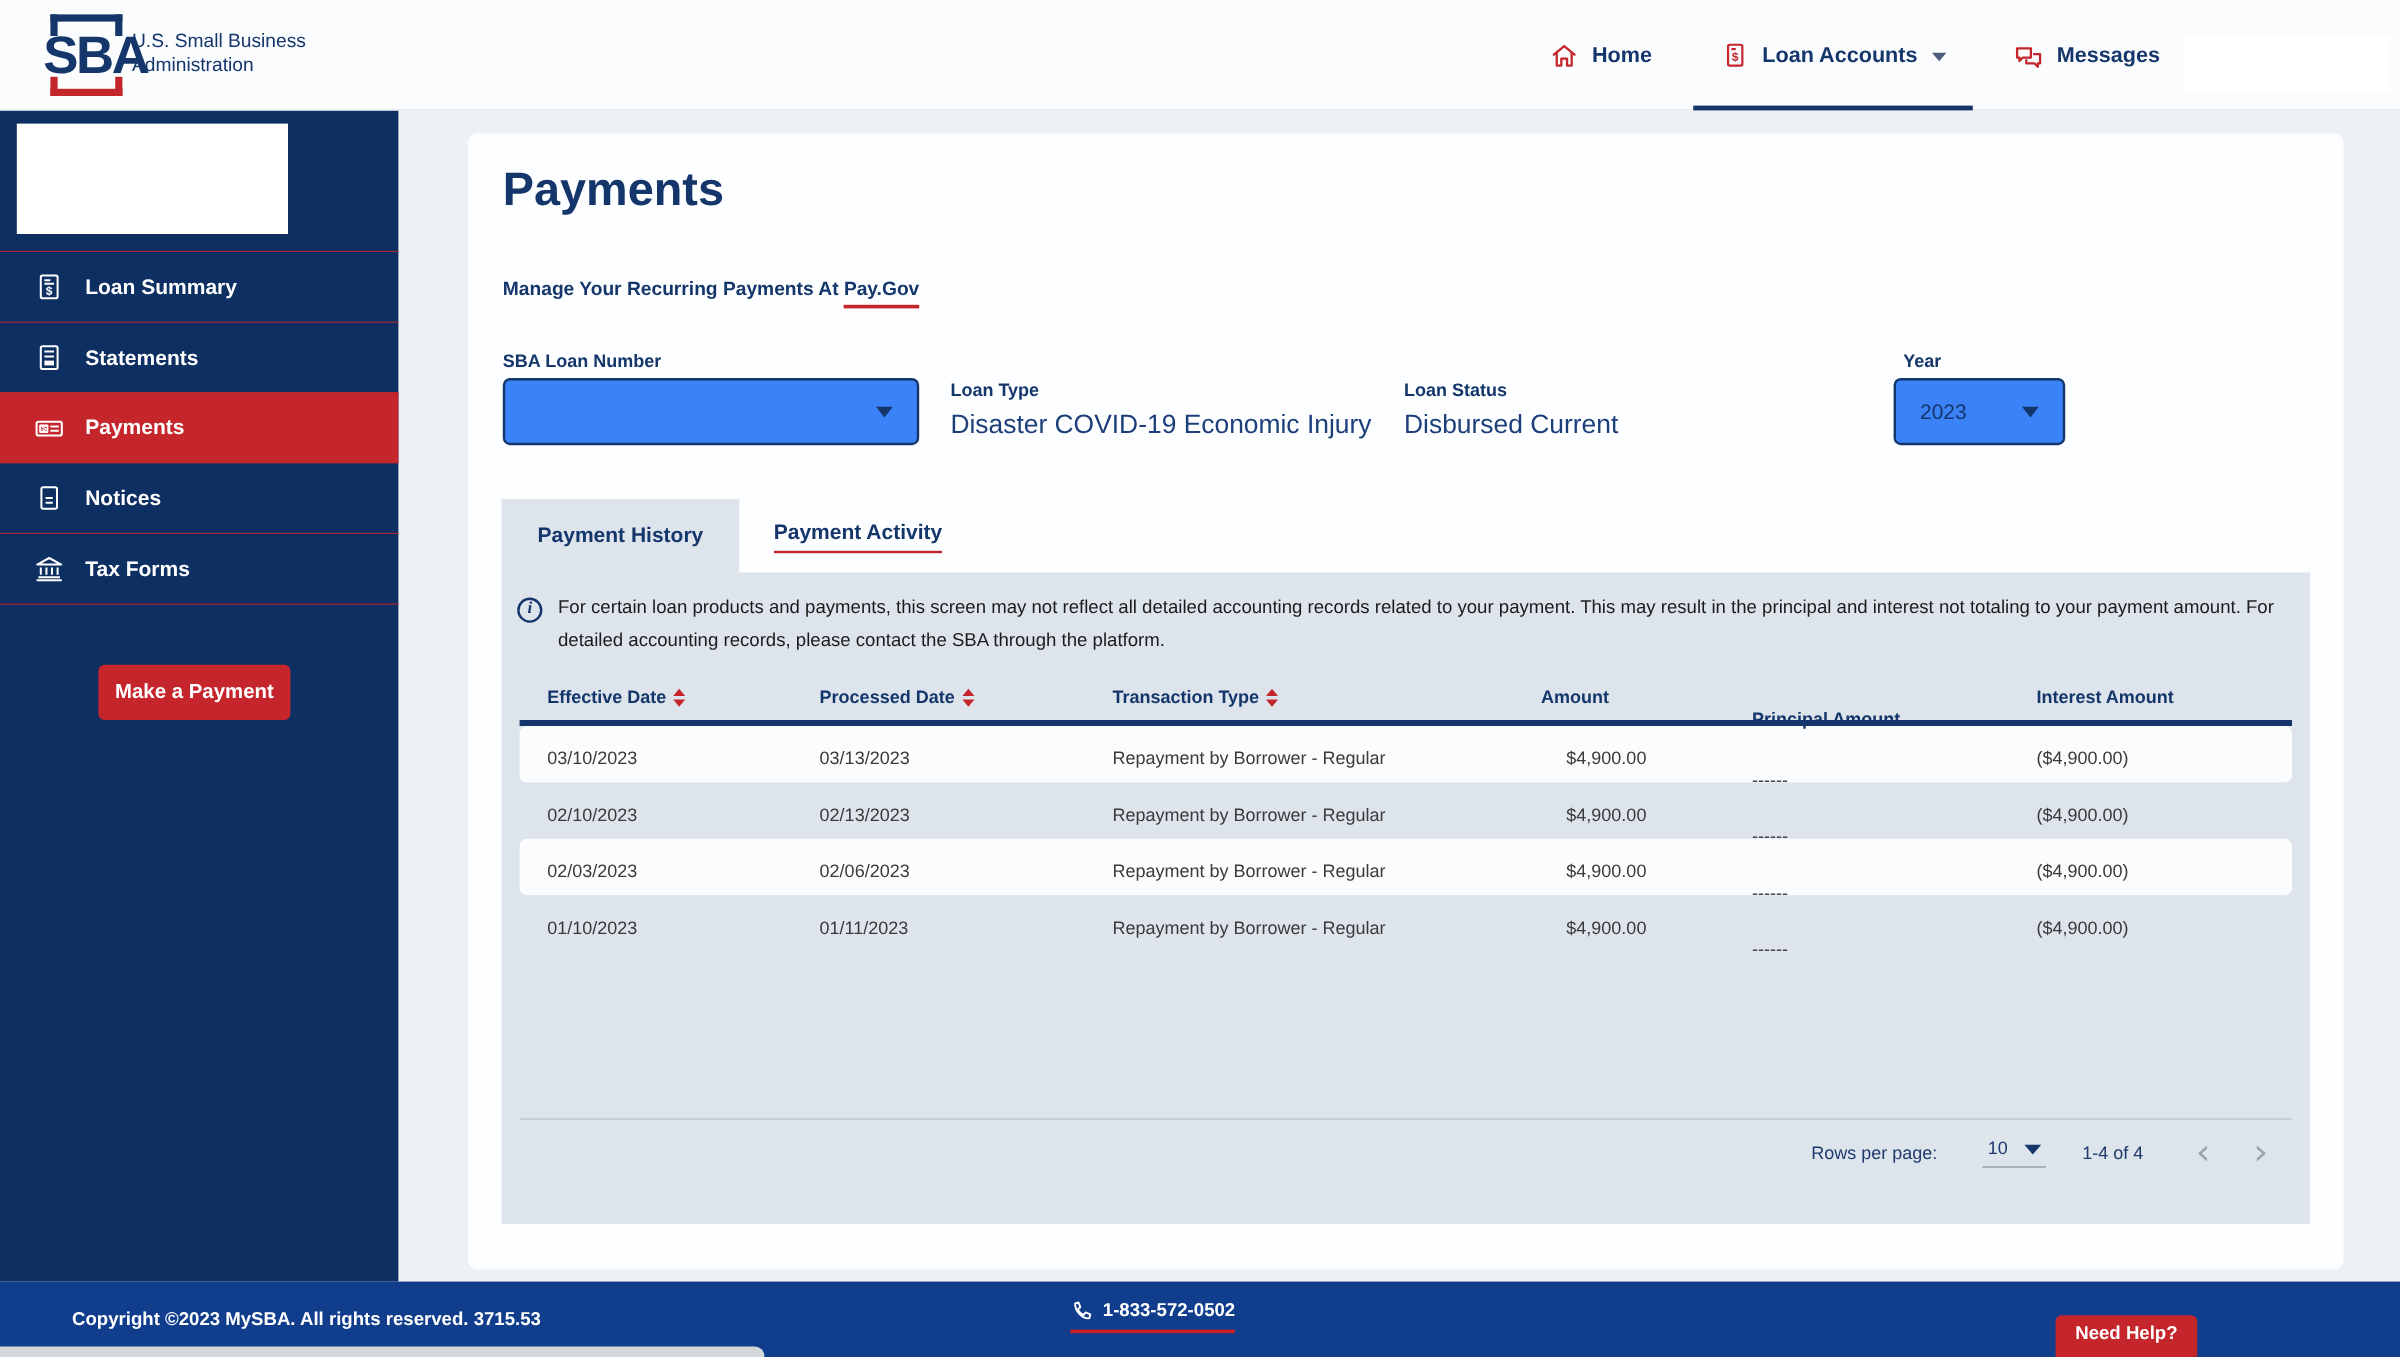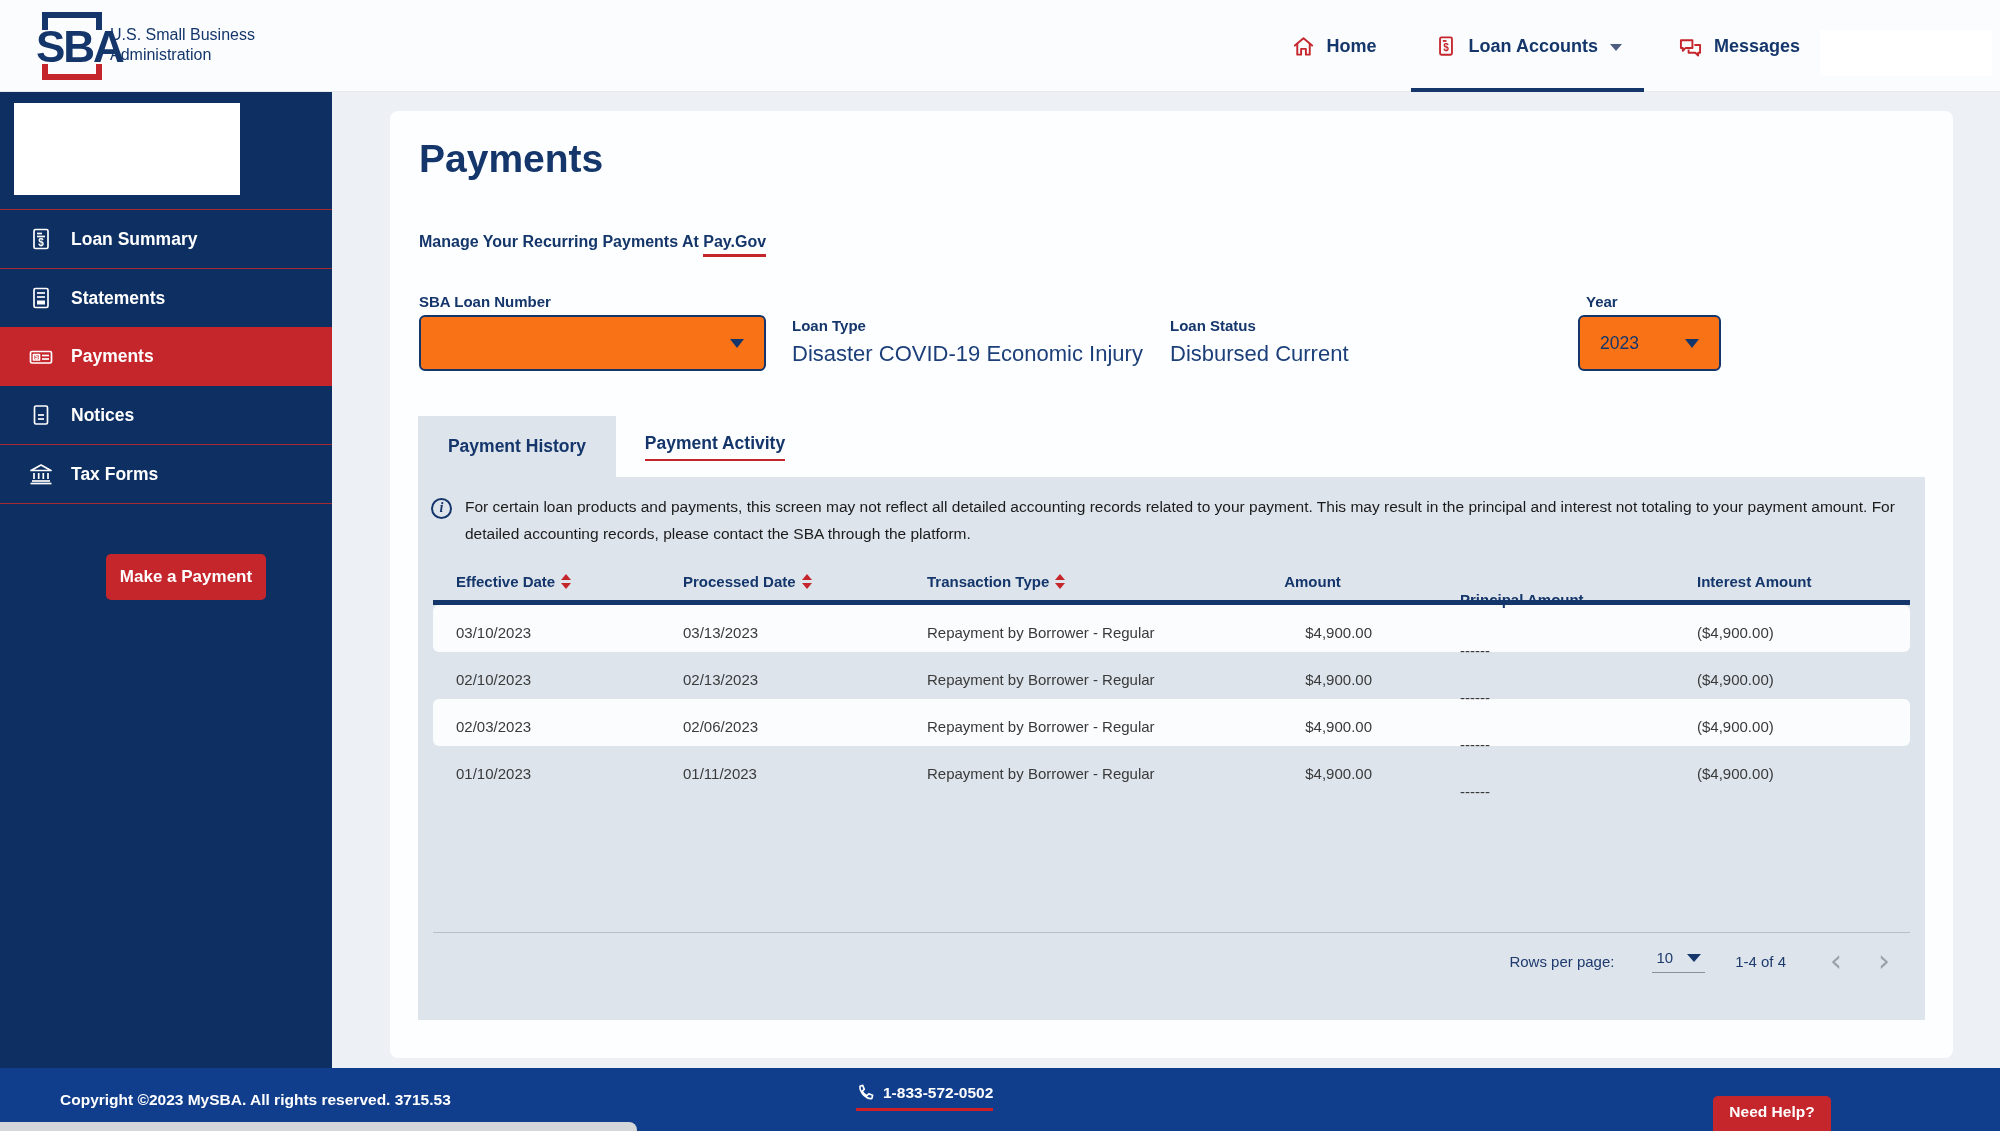--- a/index.html
+++ b/index.html
@@ -24,28 +24,28 @@
   .nav-caret { width:0; height:0; border-left:6px solid transparent; border-right:6px solid transparent; border-top:7px solid #4d5e80; margin-left:2px; margin-top:3px; }
   .header-redacted { position:absolute; left:1820px; top:30px; width:172px; height:46px; background:#ffffff; }
   .icon-svg { display:block; }
   
   .sidebar { position:absolute; left:0; top:92px; width:332px; height:976px; background:#0d2f61; z-index:4; }
   .sidebar-redacted { position:absolute; left:14px; top:11px; width:226px; height:92px; background:#ffffff; }
   .menu { position:absolute; left:0; top:117px; right:0; border-top:1px solid #a52a32; }
   .menu-item { height:59px; display:flex; align-items:center; gap:17px; padding-left:28px; color:#ffffff; font-size:17.5px; font-weight:600; border-bottom:1px solid #a52a32; cursor:pointer; }
   .menu-item.active { background:#c5262c; border-bottom-color:#c5262c; margin-top:-1px; border-top:1px solid #c5262c; }
   .menu-icon { width:26px; display:flex; justify-content:center; }
-  .make-payment-btn { position:absolute; left:82px; top:462px; width:160px; height:46px; background:#c5262c; border:none; border-radius:5px; color:#fff; font-family:inherit; font-size:17px; font-weight:700; cursor:pointer;margin-left:24px; }
+  .make-payment-btn { position:absolute; left:82px; top:462px; width:160px; height:46px; background:#c5262c; border:none; border-radius:5px; color:#fff; font-family:inherit; font-size:17px; font-weight:700; cursor:pointer; }
   
   .main-card { position:absolute; left:390px; top:111px; width:1563px; height:947px; background:#fdfeff; border-radius:8px; }
   .card-title { position:absolute; left:29px; top:26px; font-size:39px; font-weight:700; color:#14366b; }
   .recurring-line { position:absolute; left:29px; top:122px; font-size:16px; font-weight:700; color:#14366b; }
   .recurring-link { color:#14366b; text-decoration:none; border-bottom:3px solid #c5262c; padding-bottom:4px; cursor:pointer; }
   .field-label { position:absolute; font-size:15px; font-weight:600; color:#14366b; }
-  .select-box { position:absolute; height:56px; border:2.5px solid #14366b; border-radius:6px; background:#f97316; display:flex; align-items:center; padding:0 20px; font-size:17.5px; color:#14366b; cursor:pointer; }
+  .select-box { position:absolute; height:56px; border:2.5px solid #14366b; border-radius:6px; background:#3b82f6; display:flex; align-items:center; padding:0 20px; font-size:17.5px; color:#14366b; cursor:pointer; }
   .select-box .caret { margin-left:auto; width:0; height:0; border-left:7px solid transparent; border-right:7px solid transparent; border-top:9px solid #14366b; }
   .loan-number-select { left:29px; top:204px; width:347px; }
   .year-select { left:1188px; top:204px; width:143px; }
   .value-label { position:absolute; font-size:22px; color:#1c3f7a; }
   
   .tab { position:absolute; top:305px; height:61px; display:flex; align-items:center; justify-content:center; font-size:17.5px; font-weight:700; color:#14366b; cursor:pointer; }
   .tab-history { left:28px; width:198px; background:#dde4ec; }
   .tab-activity { left:226px; width:198px; background:transparent; }
   .tab-activity .tab-underlined { border-bottom:2.5px solid #c5262c; padding-bottom:5px; }
   
@@ -68,21 +68,21 @@
   .pagination-rule { margin:139px 15px 0 15px; border-top:1px solid #b9bfc7; }
   .pagination { margin:0 15px; height:56px; display:flex; align-items:center; justify-content:flex-end; font-size:15px; color:#1e3a6d; }
   .rpp-select { display:inline-flex; align-items:center; gap:14px; margin-left:38px; padding:0 4px 6px 4px; border-bottom:1.5px solid #8a9097; cursor:pointer; }
   .rpp-select .caret { width:0; height:0; border-left:7px solid transparent; border-right:7px solid transparent; border-top:8px solid #14366b; }
   .range-label { margin-left:30px; }
   .pg-chevron { margin-left:44px; color:#9aa1aa; font-size:30px; line-height:1; cursor:pointer; user-select:none; font-family:"DejaVu Sans", sans-serif; }
   .pg-chevron.right { margin-left:36px; margin-right:20px; }
   
   .footer { position:absolute; left:0; top:1068px; width:2000px; height:63px; background:#113e8c; z-index:6; }
   .copyright { position:absolute; left:60px; top:0; height:63px; display:flex; align-items:center; font-size:15.5px; font-weight:700; color:#ffffff; }
-  .phone-group { position:absolute; left:856px; top:15px; display:flex; align-items:center; gap:8px; padding-bottom:6px; border-bottom:3px solid #cc1f26; color:#ffffff; font-size:15.5px; font-weight:700; cursor:pointer; }
+  .phone-group { position:absolute; left:892px; top:15px; display:flex; align-items:center; gap:8px; padding-bottom:6px; border-bottom:3px solid #cc1f26; color:#ffffff; font-size:15.5px; font-weight:700; cursor:pointer; }
   .need-help-btn { position:absolute; left:1713px; top:28px; width:118px; height:54px; background:#c5262c; border:none; border-radius:5px; color:#fff; font-family:inherit; font-size:15.5px; font-weight:700; padding-bottom:22px; cursor:pointer; }
   .status-strip { position:absolute; left:0; top:1122px; width:637px; height:9px; background:#d4d7da; border-top-right-radius:8px; z-index:7; }
 </style>
 </head>
 <body>
 
 <div class="header">
   <div class="brand">
     <div class="sba-mark">
       <div class="sba-bracket-top"></div>

